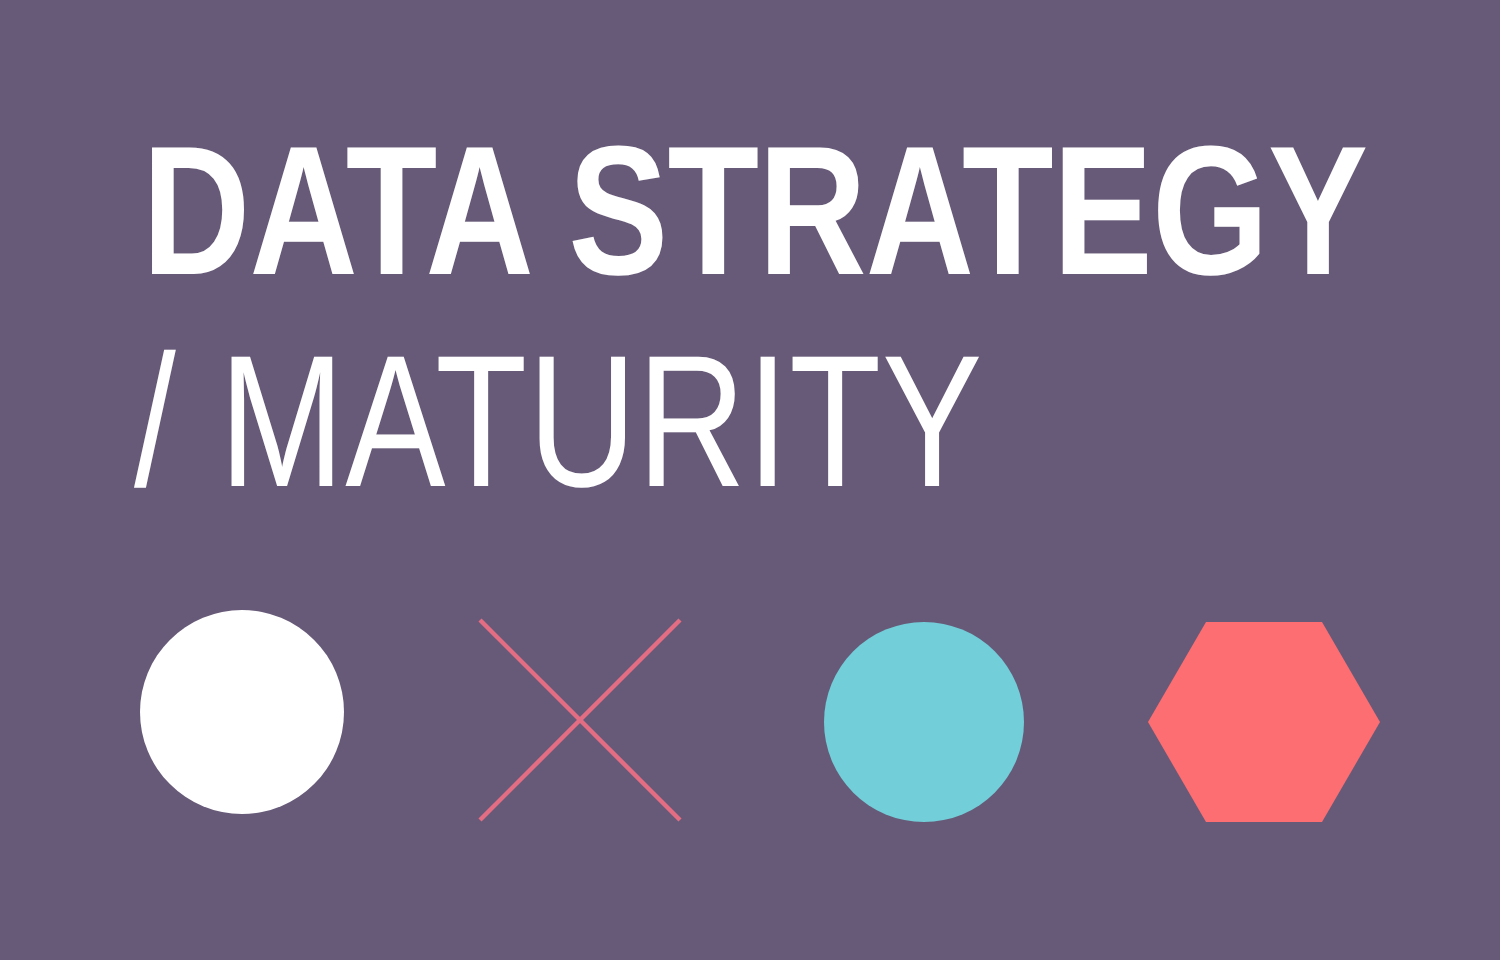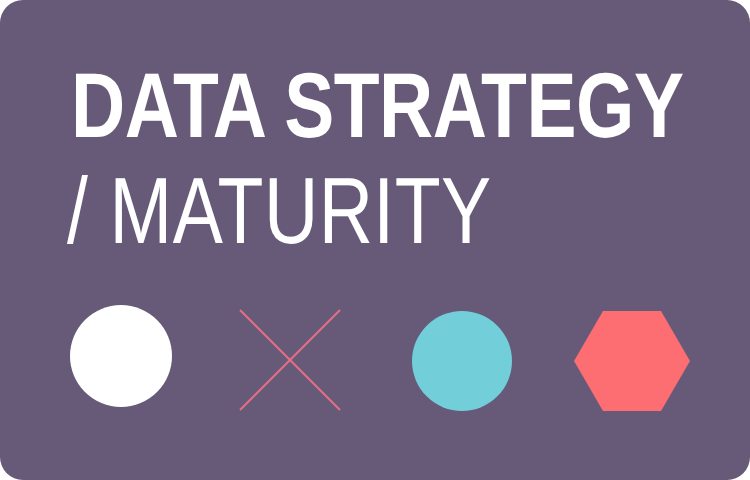--- a/index.html
+++ b/index.html
@@ -109,21 +109,21 @@
   }
   #shape-hexagon svg {
     display: block;
     width: 116px;
     height: 100px;
   }
 </style>
 </head>
 <body>
 
-<div id="banner" style="background: rgb(103, 90, 120); border-radius: 23px;">
+<div id="banner" style="background: rgb(103, 90, 120);">
 
   <div id="headline">
     <div class="title-line" id="title-primary" style="color: rgb(255, 255, 255);">DATA STRATEGY</div>
     <div class="title-line" id="title-secondary" style="color: rgb(255, 255, 255);">/ MATURITY</div>
   </div>
 
   <div id="shape-row">
 
     <div class="shape" id="shape-circle-white" style="background: rgb(255, 255, 255);"></div>
 

